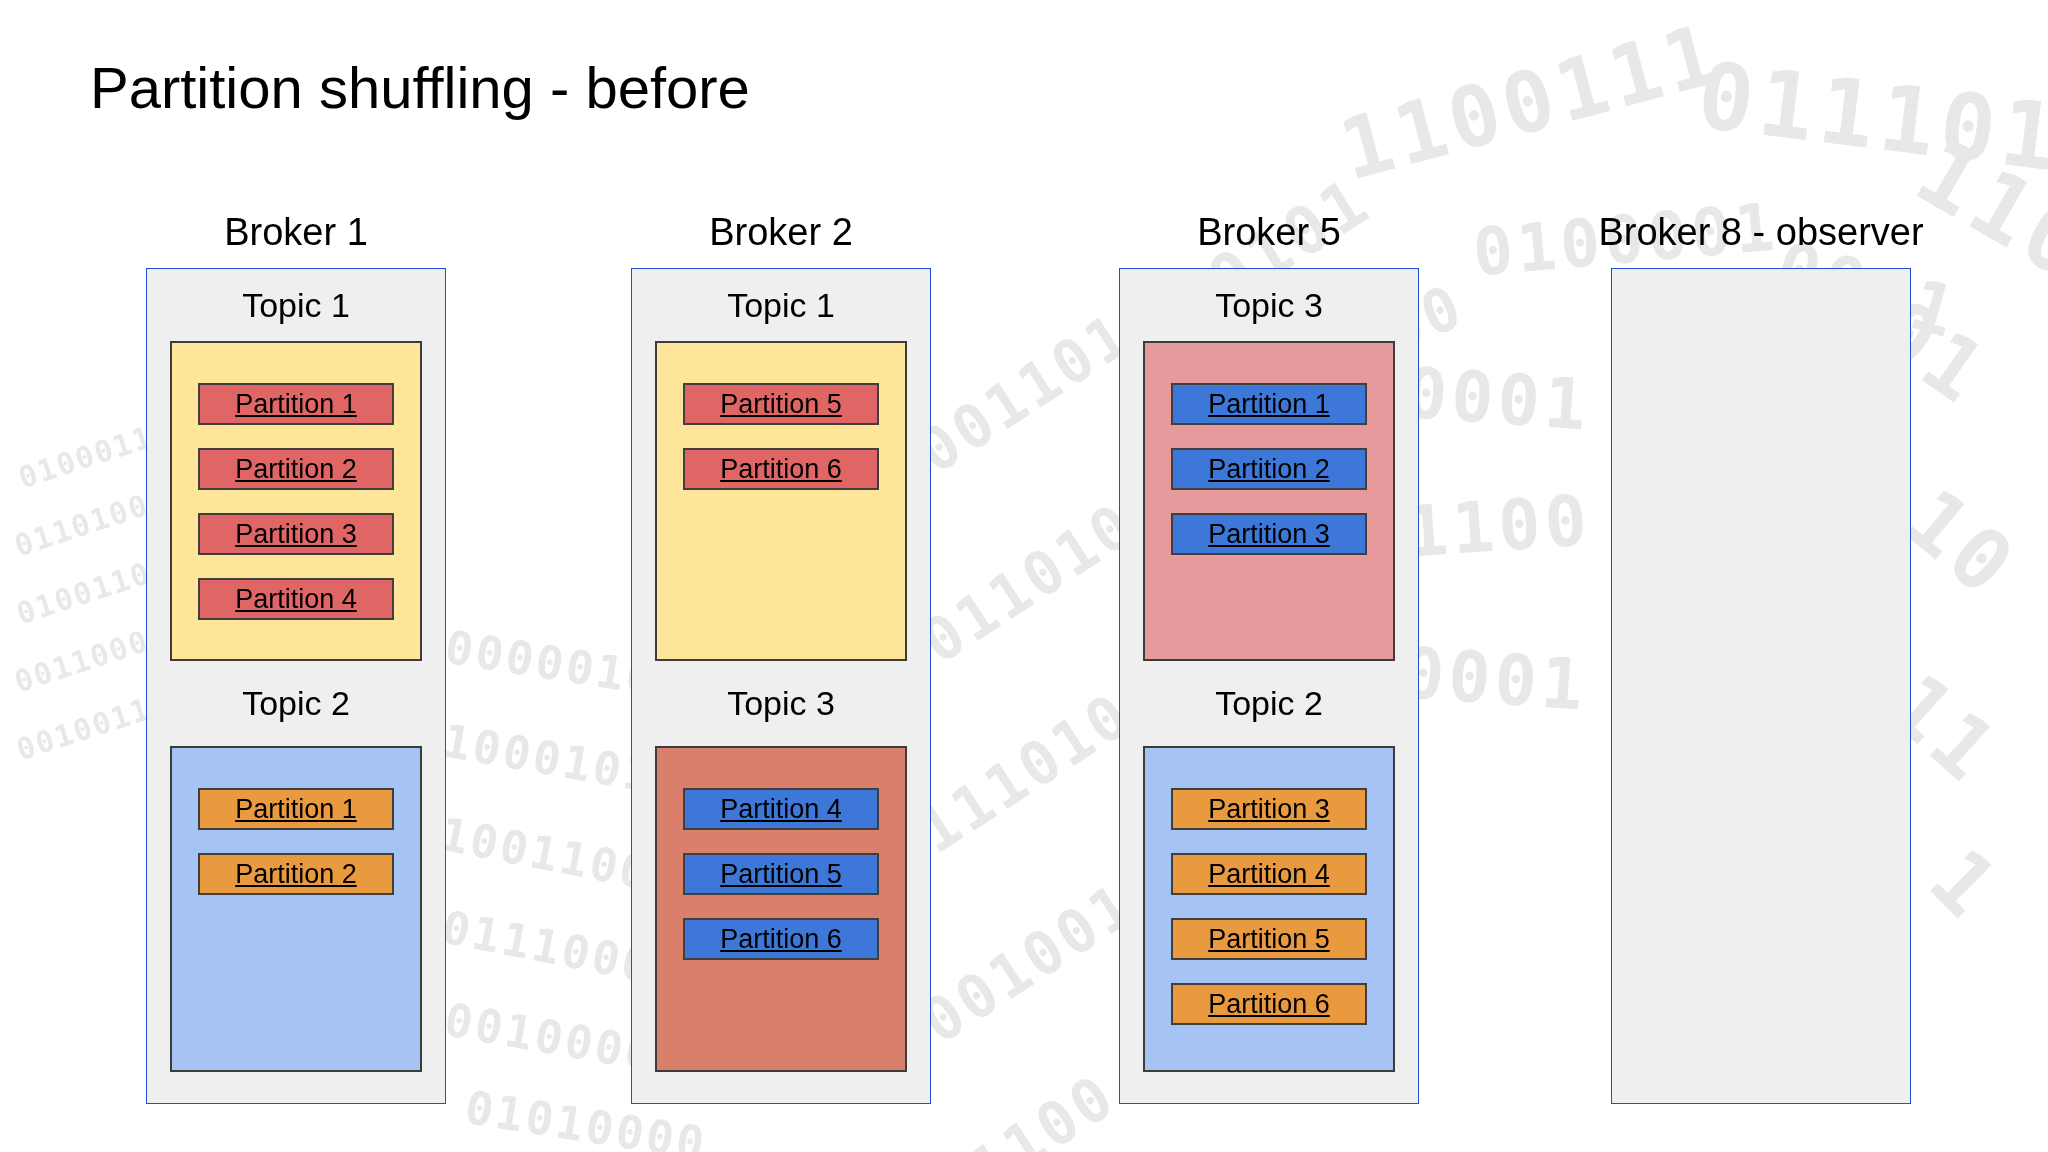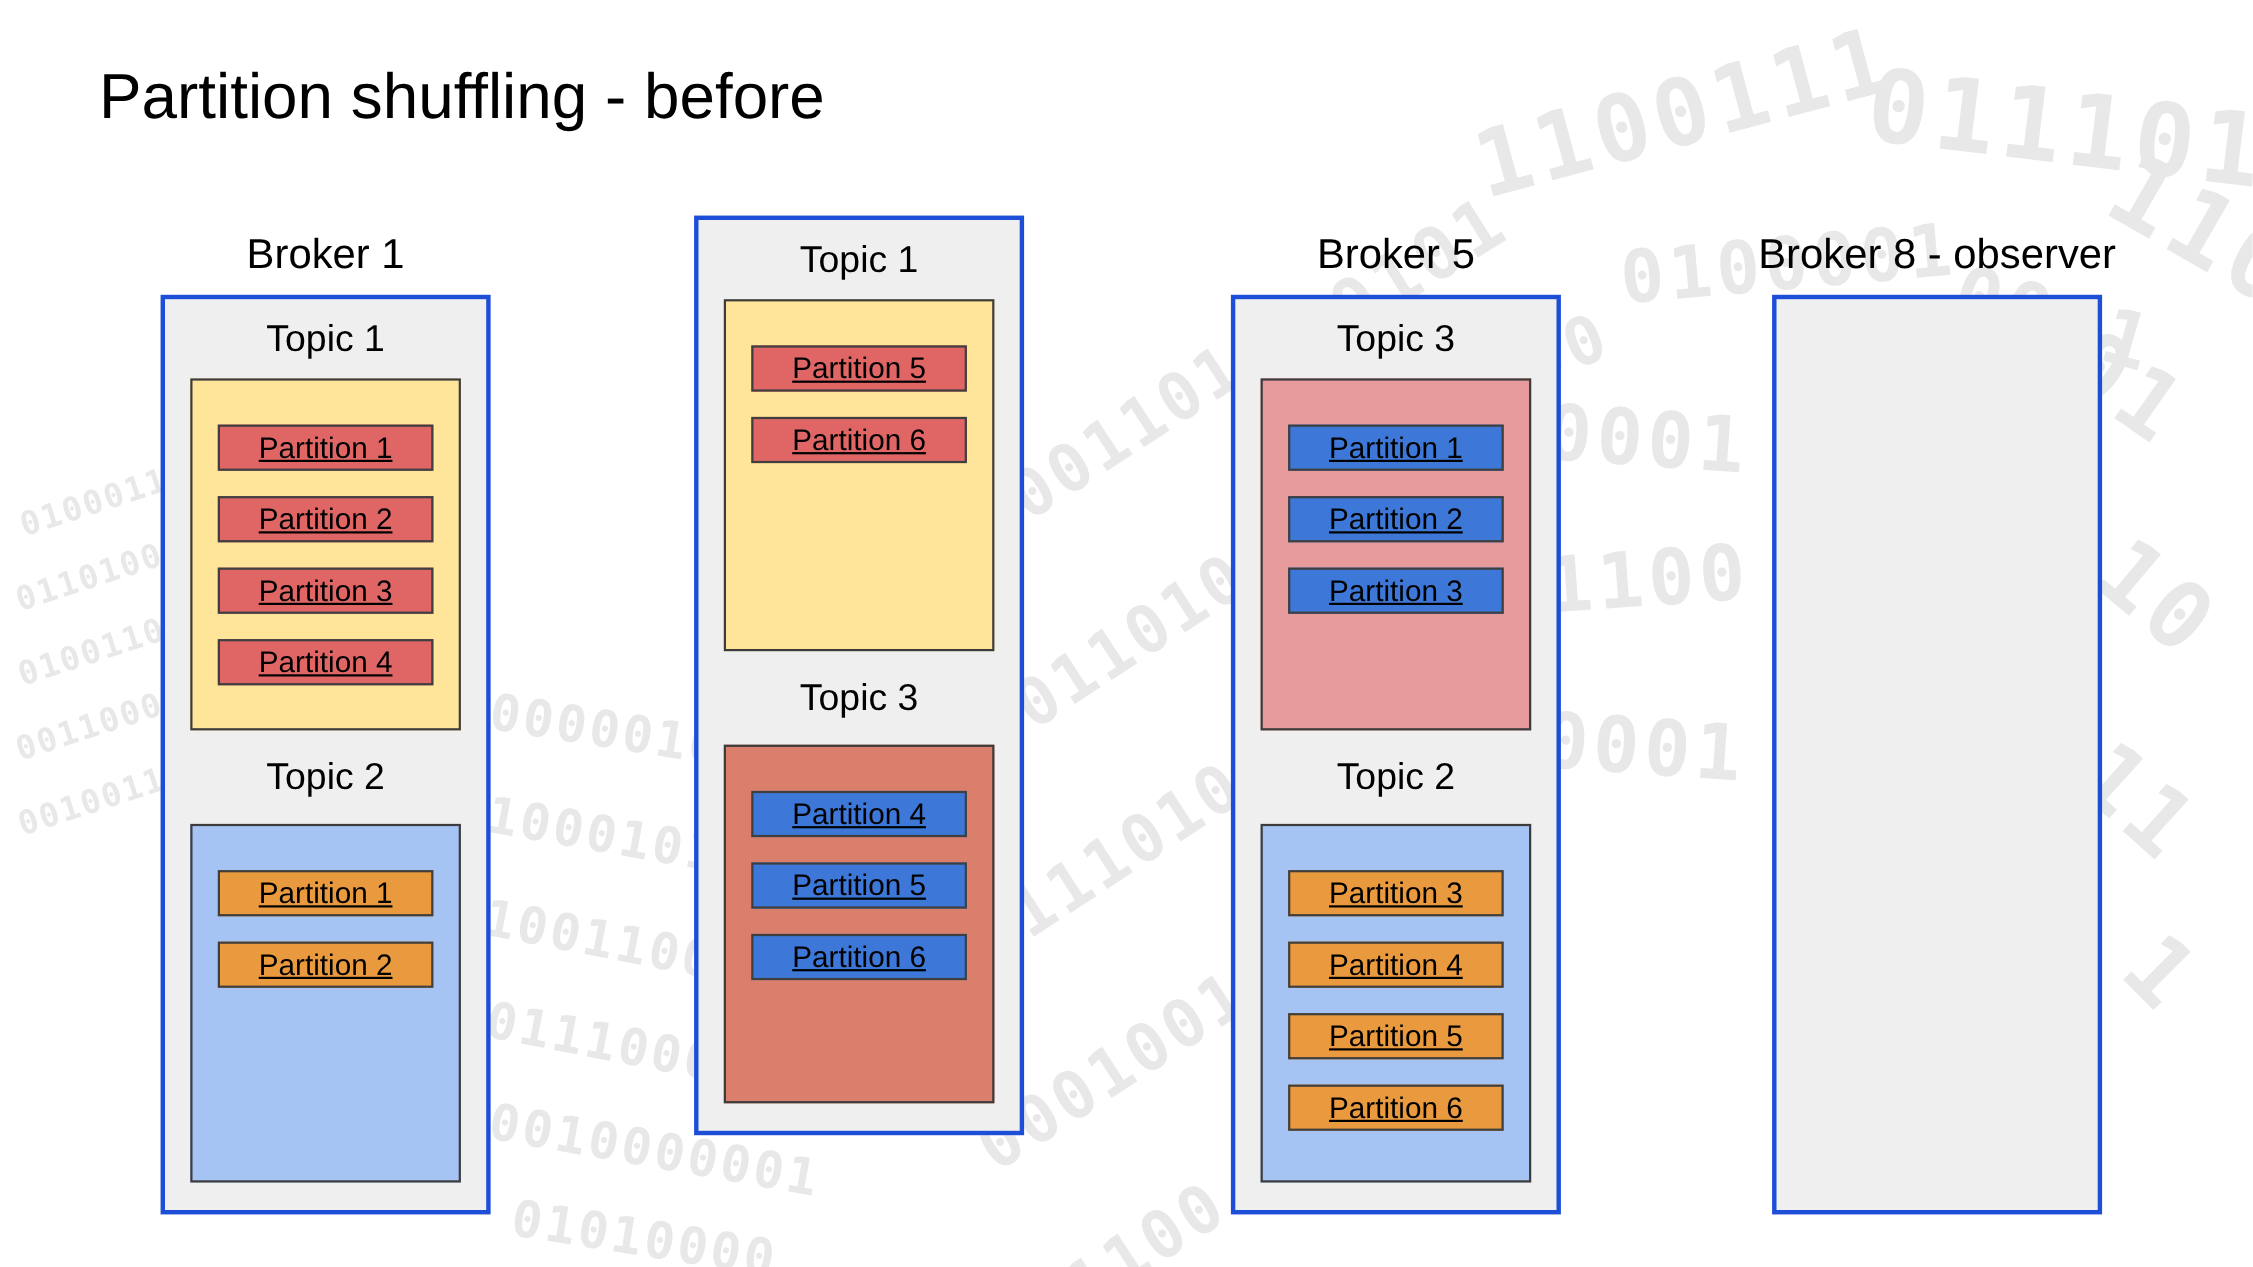--- a/index.html
+++ b/index.html
@@ -15,21 +15,21 @@
   }
   .page-title{
     position:absolute;left:90px;top:52px;font-size:58px;line-height:1.25;z-index:2;
   }
   .broker-col{position:absolute;top:196px;width:300px;z-index:1;padding-left:15px;}
   .broker-label{
     height:72px;display:flex;align-items:center;justify-content:center;
     font-size:38px;white-space:nowrap;
   }
   .broker-box{
-    box-sizing:border-box;height:836px;background:#efefef;border:4px solid #1d4ed8;
+    box-sizing:border-box;height:836px;background:#efefef;border:1px solid #1d4ed8;
     display:flex;flex-direction:column;
   }
   .topic-label-1{height:72px;display:flex;align-items:center;justify-content:center;font-size:34px;}
   .topic-label-2{height:85px;display:flex;align-items:center;justify-content:center;font-size:34px;}
   .topic-box{
     box-sizing:border-box;margin:0 23px;border:2px solid #3c3c3c;
   }
   .topic-box-1{height:320px;}
   .topic-box-2{height:326px;}
   .partition{
@@ -92,20 +92,21 @@
       </div>
       <div class="topic-label-2">Topic 2</div>
       <div class="topic-box topic-box-2" style="background-color: rgb(165, 195, 243);">
         <div class="partition" style="background-color: rgb(234, 154, 62);">Partition 1</div>
         <div class="partition" style="background-color: rgb(234, 154, 62);">Partition 2</div>
       </div>
     </div>
   </div>
 
   <div class="broker-col col-b2">
+    <div class="broker-label">Broker 2</div>
     <div class="broker-box">
       <div class="topic-label-1">Topic 1</div>
       <div class="topic-box topic-box-1" style="background-color: rgb(255, 229, 153);">
         <div class="partition" style="background-color: rgb(224, 102, 102);">Partition 5</div>
         <div class="partition" style="background-color: rgb(224, 102, 102);">Partition 6</div>
       </div>
       <div class="topic-label-2">Topic 3</div>
       <div class="topic-box topic-box-2" style="background-color: rgb(217, 127, 108);">
         <div class="partition" style="background-color: rgb(61, 120, 216);">Partition 4</div>
         <div class="partition" style="background-color: rgb(61, 120, 216);">Partition 5</div>

